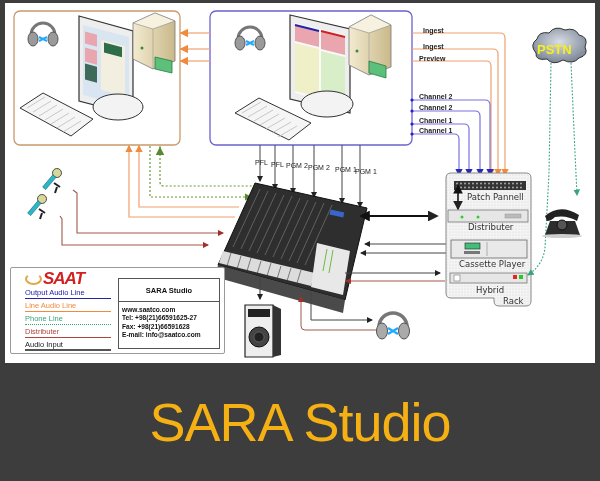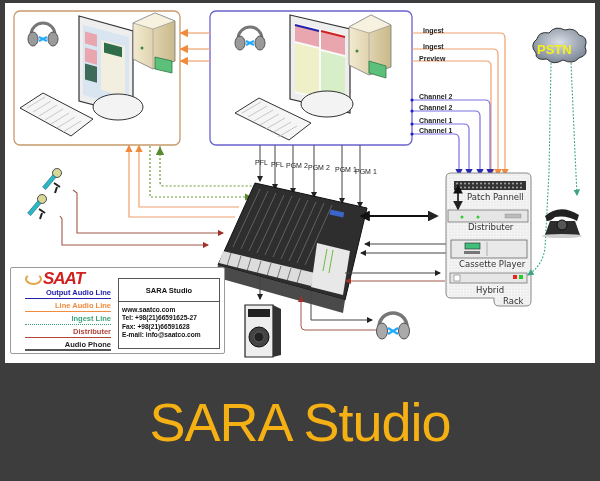--- a/index.html
+++ b/index.html
@@ -9,21 +9,21 @@
   .lbl { font-family:"Liberation Sans", sans-serif; font-size:7px; fill:#222; }
   .lbl-b { font-family:"Liberation Sans", sans-serif; font-size:7px; font-weight:bold; fill:#222; }
   .rack-lbl { font-family:"DejaVu Sans", sans-serif; font-size:8.5px; fill:#333; }
   #caption { position:absolute; left:0; top:363px; width:600px; height:118px; display:flex; align-items:center; justify-content:center; }
   #caption span { color:#f5b014; font-family:"Liberation Sans", sans-serif; font-size:54px; letter-spacing:-1px; position:relative; top:0px; }
   .legend { position:absolute; left:5px; top:264px; width:213px; height:85px; border:1.5px solid #9a9a9a; border-radius:2px; background:#fff; }
   .legend-left { position:absolute; left:14px; top:2px; width:86px; }
   .legend-logo { display:flex; align-items:center; height:17px; }
   .logo-swoosh { width:13px; height:8px; border:2px solid #e0a64a; border-radius:50%; border-top-color:transparent; margin-right:1px; }
   .logo-text { font-family:"Liberation Sans", sans-serif; font-weight:bold; font-size:17px; font-style:italic; color:#d21f1f; letter-spacing:-1px; line-height:17px; }
-  .legend-item { font-family:"Liberation Sans", sans-serif; font-weight:bold; font-size:7.5px; text-align:right; height:13px; line-height:11px; position:relative; }
+  .legend-item { font-family:"Liberation Sans", sans-serif; font-weight:normal; font-size:7.5px; text-align:left; height:13px; line-height:11px; position:relative; }
   .legend-item::after { content:""; position:absolute; left:0; right:0; bottom:1px; height:0; border-bottom:1.5px solid currentColor; }
   .legend-item.phone::after { border-bottom:1.5px dotted #3aa57a; }
   .legend-item.audio::after { border-bottom-color:#555; border-bottom-width:2px; }
   .legend-right { position:absolute; left:107px; top:10px; width:100px; height:69px; border:1px solid #555; }
   .legend-title { height:22px; border-bottom:1px solid #555; font-family:"Liberation Sans", sans-serif; font-weight:bold; font-size:7.5px; display:flex; align-items:center; justify-content:center; color:#111; }
   .legend-contact { padding:4px 2px 0 3px; font-family:"Liberation Sans", sans-serif; font-weight:bold; font-size:6.6px; line-height:8.4px; color:#111; white-space:nowrap; }
 </style>
 </head>
 <body>
 
@@ -366,23 +366,23 @@
 </svg>
 
   <div class="legend">
     <div class="legend-left">
       <div class="legend-logo">
         <span class="logo-swoosh"></span>
         <span class="logo-text">SAAT</span>
       </div>
       <div class="legend-item" style="color:#2222aa">Output Audio Line</div>
       <div class="legend-item" style="color:#f08a3c">Line Audio Line</div>
-      <div class="legend-item phone" style="color:#3aa57a">Ingest Line</div>
+      <div class="legend-item phone" style="color:#3aa57a">Phone Line</div>
       <div class="legend-item" style="color:#b0453a">Distributer</div>
-      <div class="legend-item audio" style="color:#222">Audio Phone</div>
+      <div class="legend-item audio" style="color:#222">Audio Input</div>
     </div>
     <div class="legend-right">
       <div class="legend-title">SARA Studio</div>
       <div class="legend-contact">
         <div>www.saatco.com</div>
         <div>Tel: +98(21)66591625-27</div>
         <div>Fax: +98(21)66591628</div>
         <div>E-mail: info@saatco.com</div>
       </div>
     </div>

